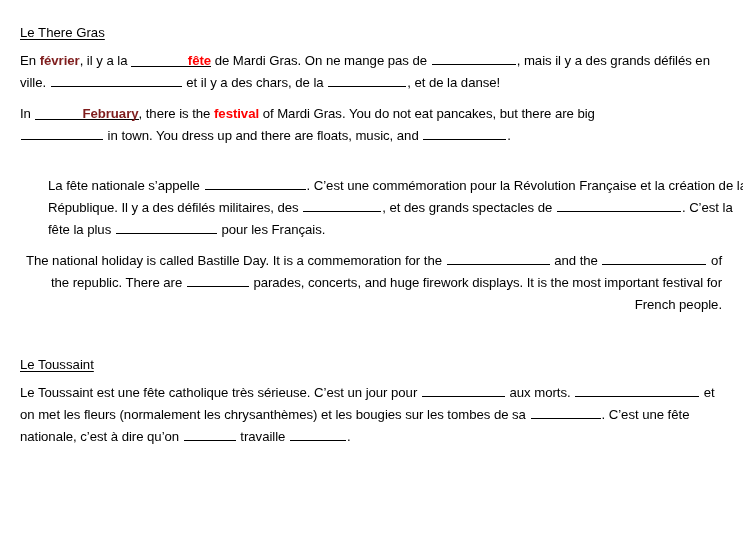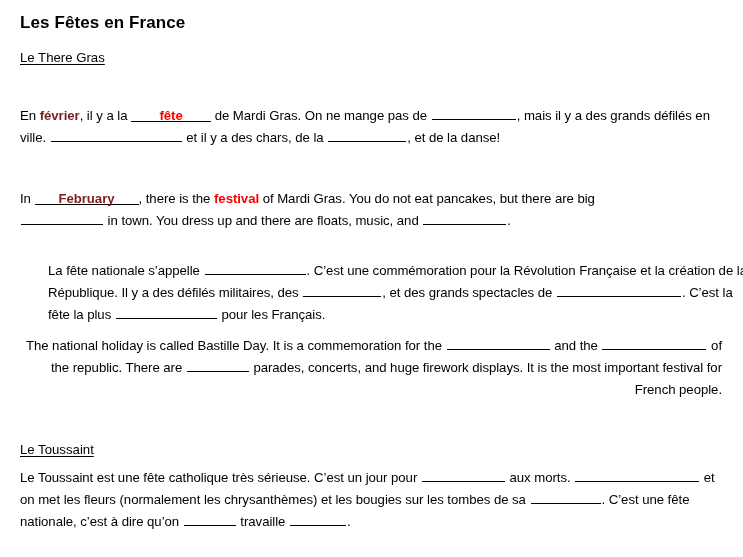--- a/index.html
+++ b/index.html
@@ -54,37 +54,35 @@
   .blank {
     display: inline-block;
     border-bottom: 1.3px solid #000;
     vertical-align: baseline;
     height: 14px;
     margin: 0 1px;
   }
   .filled {
     display: inline-block;
     border-bottom: 1.3px solid #000;
-    text-align: center;
+    text-align: right;
     vertical-align: baseline;
     font-weight: bold;
     height: 16px;
-    margin-top: 30px;
   }
   .fr-accent { color: #7f1d1d; font-weight: bold; }
   .en-accent { color: #FF0000; font-weight: bold; }
   .sp-gap { margin-top: 24px; }
   .sp-gap2 { margin-top: 28px; }
 </style>
 </head>
 <body>
 
 <div class="page">
 
-  <h1 class="doc-title">Les Fêtes en France</h1>
 
 
   <div>
     <div class="section-heading">Le There Gras</div>
 
     <p class="para" style="width:700px;">
       <span>En </span><span class="fr-accent">février</span><span>, il y a la </span><span class="filled en-accent" style="width:80px;">fête</span><span> de Mardi Gras. On ne mange pas de </span><span class="blank" style="width:84px;"></span><span>, mais il y a des grands défilés en ville. </span><span class="blank" style="width:131px;"></span><span> et il y a des chars, de la </span><span class="blank" style="width:78px;"></span><span>, et de la danse!</span>
     </p>
 
     <p class="para" style="width:660px;">

